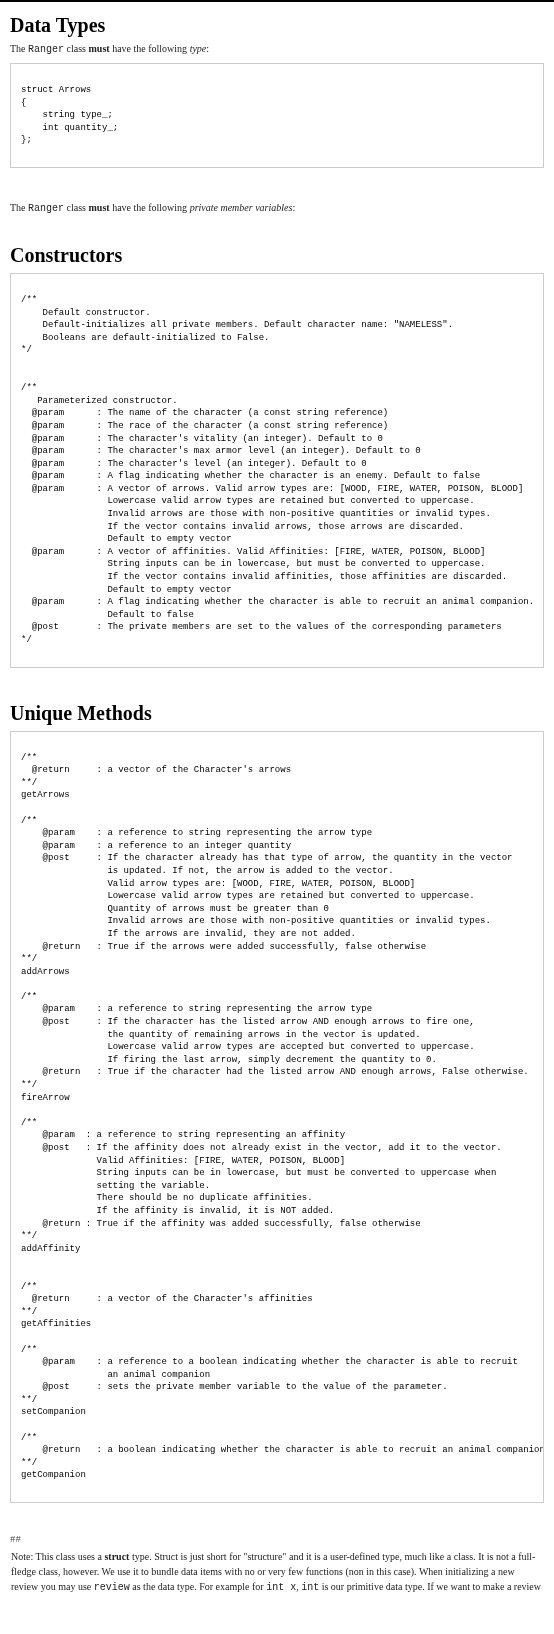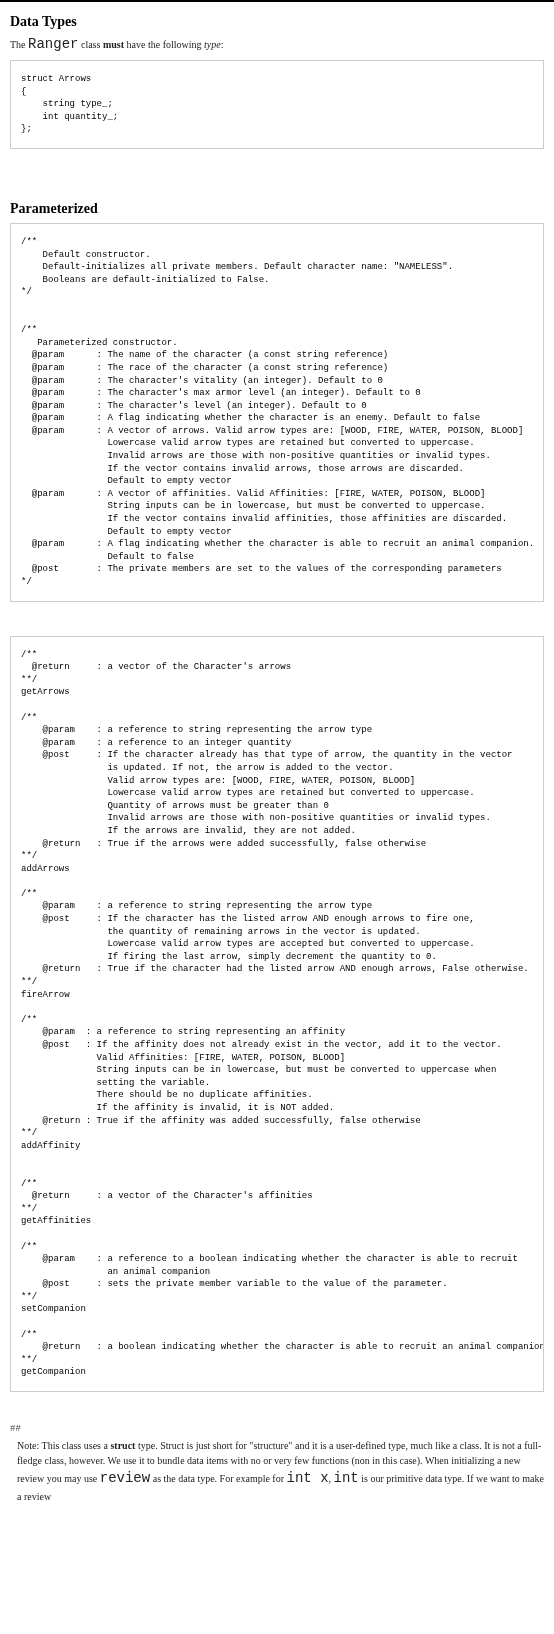--- a/index.html
+++ b/index.html
@@ -7,54 +7,54 @@
     margin: 0;
     padding: 0;
     font-family: Georgia, 'Times New Roman', serif;
     background: #fff;
     color: #000;
     width: 554px;
   }
   .top-rule { border-top: 2px solid #000; }
   .section-pad { padding: 8px 10px 10px 10px; }
   h2 {
-    font-size: 14px;
+    font-size: 20px;
     font-weight: bold;
     margin: 4px 0 6px 0;
   }
   p.body-text {
     font-size: 10px;
     margin: 4px 0 8px 0;
     color: #222;
   }
-  .mono-inline { font-family: 'Courier New', monospace; font-size: 14px; }
+  .mono-inline { font-family: 'Courier New', monospace; font-size: 10px; }
   .italic { font-style: italic; text-align: right; }
   .bold { font-weight: bold; }
   pre.codebox {
     border: 1px solid #ccc;
     background: #fff;
-    padding: 12px 10px;
+    padding: 20px 10px;
     margin: 4px 0 12px 0;
     font-family: 'Courier New', monospace;
     font-size: 9px;
     line-height: 1.4;
     white-space: pre;
     overflow: hidden;
     color: #000;
   }
   .pre-inner { white-space: pre; }
   .note-sep {
     font-family: 'Courier New', monospace;
     font-size: 9px;
     margin: 10px 0 4px 10px;
     color: #444;
   }
   p.note {
     font-size: 10px;
-    margin: 4px 10px 10px 17px;
+    margin: 4px 10px 10px 11px;
     color: #222;
     line-height: 1.5;
   }
 </style>
 </head>
 <body>
 
 <div class="top-rule"></div>
 
 <div class="section-pad">
@@ -65,25 +65,28 @@
   </p>
 
   <pre class="codebox"><span class="pre-inner">struct Arrows
 {
     string type_;
     int quantity_;
 };</span></pre>
 
   <div style="height:18px"></div>
 
+  <p class="body-text">
+    <span>The </span><span class="mono-inline">Ranger</span><span> class </span><span class="bold">must</span><span> have the following </span><span class="italic">private member variables</span><span>:</span>
+  </p>
 
 
   <div style="height:18px"></div>
 
-  <h2>Parameterized</h2>
+  <h2>Constructors</h2>
   <pre class="codebox"><span class="pre-inner">/**
     Default constructor.
     Default-initializes all private members. Default character name: "NAMELESS".
     Booleans are default-initialized to False.
 */
 
 
 /**
    Parameterized constructor.
   @param      : The name of the character (a const string reference)
@@ -101,20 +104,21 @@
                 String inputs can be in lowercase, but must be converted to uppercase.
                 If the vector contains invalid affinities, those affinities are discarded.
                 Default to empty vector
   @param      : A flag indicating whether the character is able to recruit an animal companion.
                 Default to false
   @post       : The private members are set to the values of the corresponding parameters
 */</span></pre>
 
   <div style="height:18px"></div>
 
+  <h2>Unique Methods</h2>
   <pre class="codebox"><span class="pre-inner">/**
   @return     : a vector of the Character's arrows
 **/
 getArrows
 
 /**
     @param    : a reference to string representing the arrow type
     @param    : a reference to an integer quantity
     @post     : If the character already has that type of arrow, the quantity in the vector
                 is updated. If not, the arrow is added to the vector.

